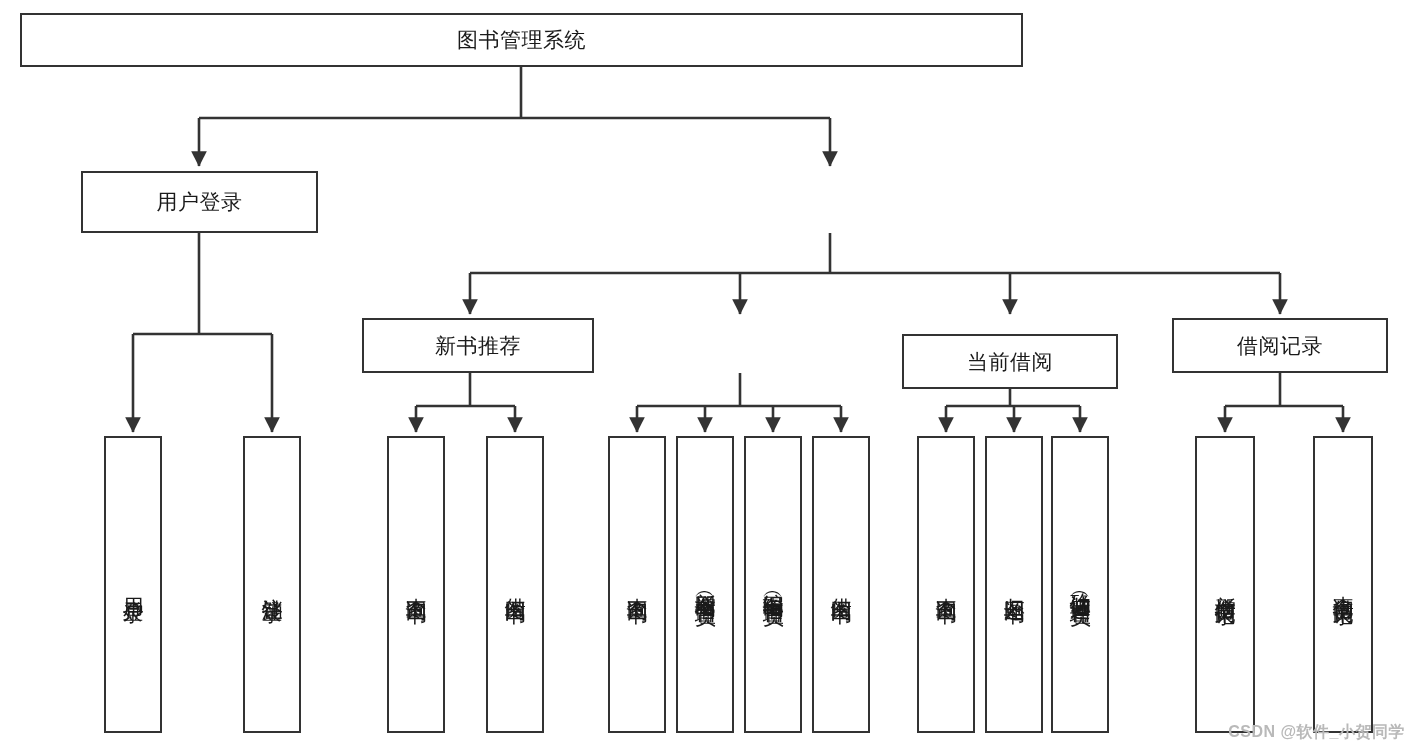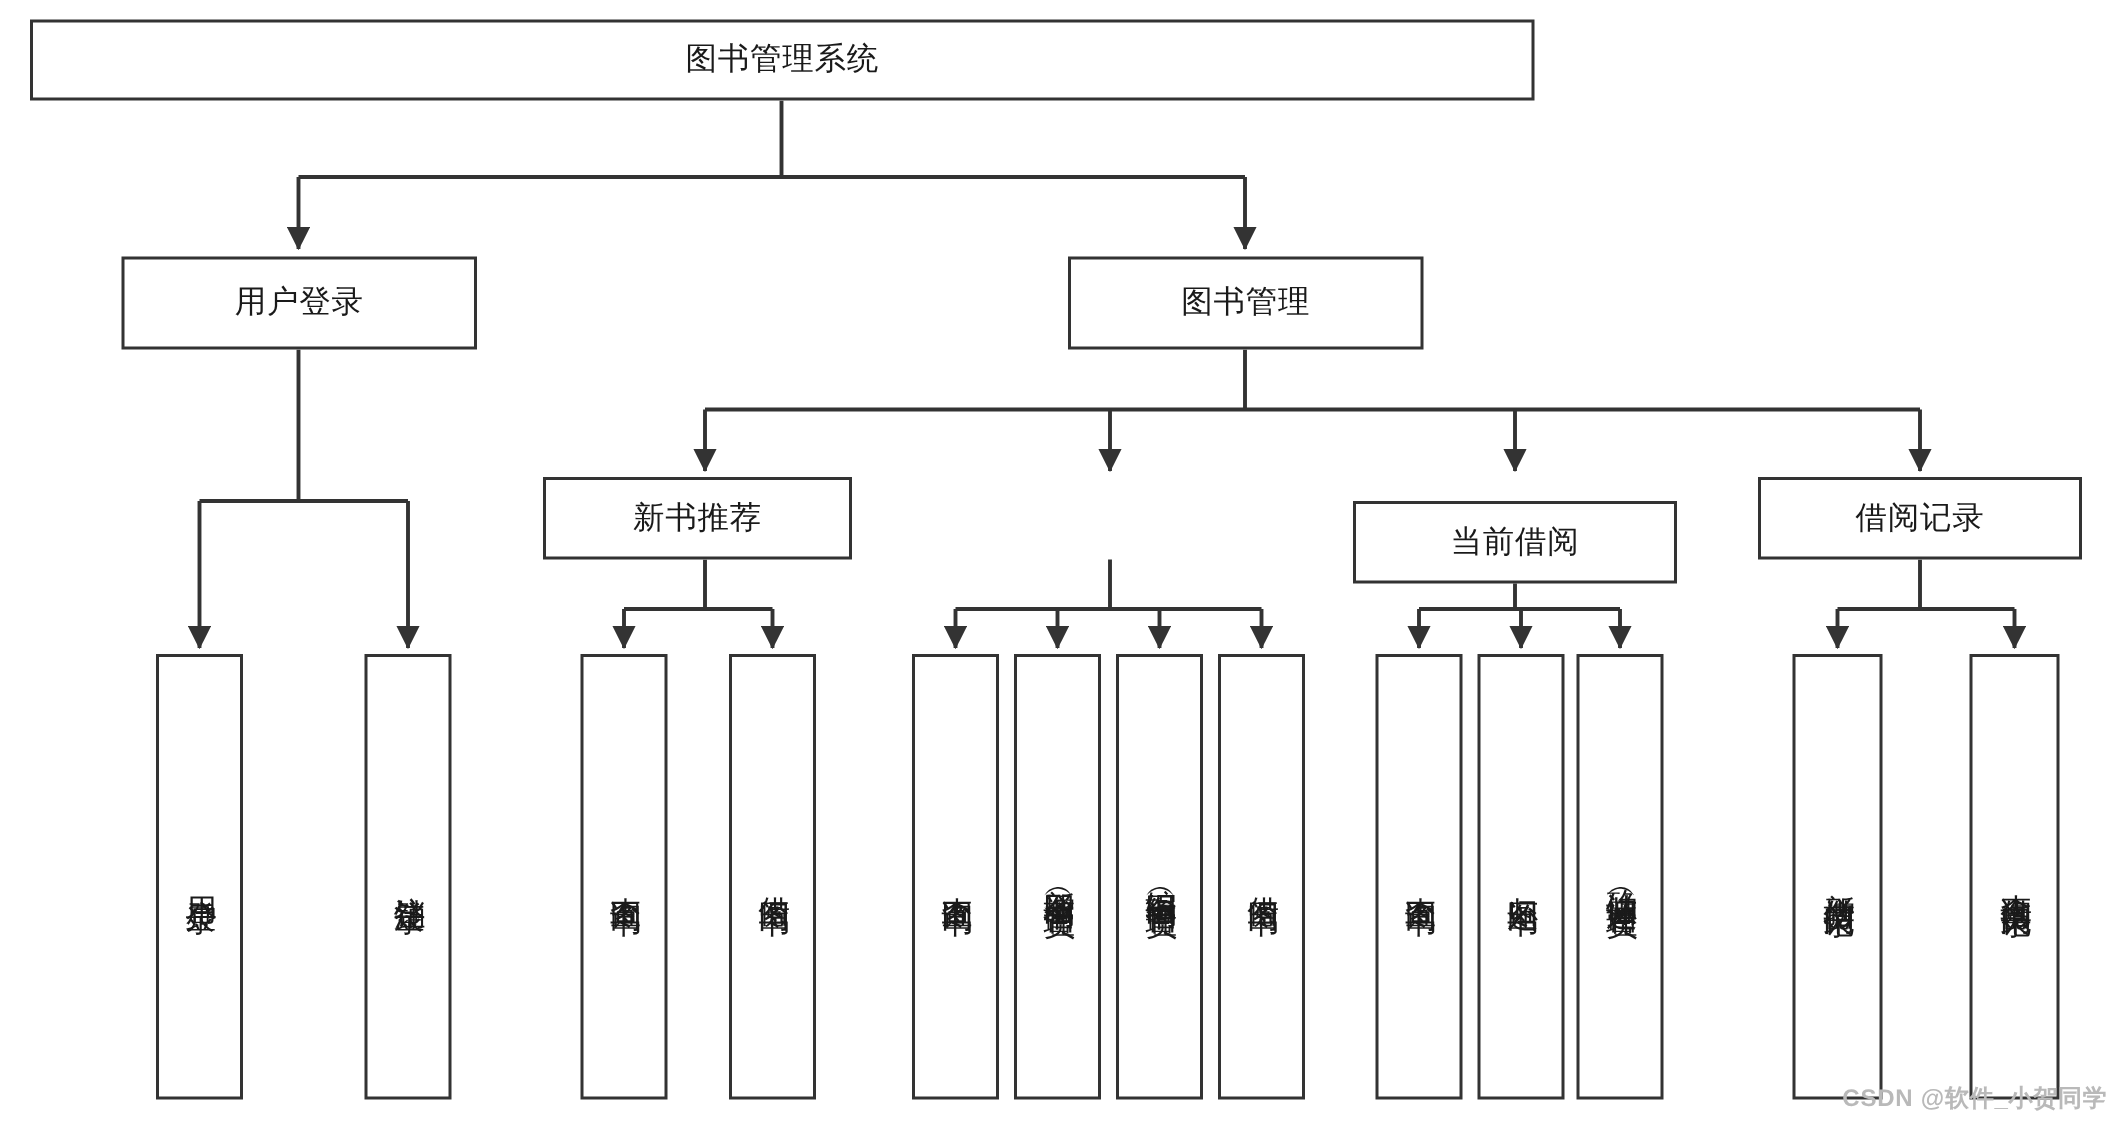--- a/index.html
+++ b/index.html
@@ -122,25 +122,22 @@
     </g>
   </svg>
 
   <div class="node horiz" style="left:20px; top:13px; width:1003px; height:54px;">
     <span>图书管理系统</span>
   </div>
 
   <div class="node horiz" style="left:81px; top:171px; width:237px; height:62px;">
     <span>用户登录</span>
   </div>
-  <div class="node horiz" style="left:712px; top:171px; width:237px; height:62px;">
-    <span>图书管理</span>
-  </div>
 
-  <div class="node horiz" style="left:362px; top:318px; width:206px; height:55px;">
+  <div class="node horiz" style="left:362px; top:318px; width:232px; height:55px;">
     <span>新书推荐</span>
   </div>
   <div class="node horiz" style="left:902px; top:318px; width:216px; height:55px;margin-top:16px;">
     <span>当前借阅</span>
   </div>
   <div class="node horiz" style="left:1172px; top:318px; width:216px; height:55px;">
     <span>借阅记录</span>
   </div>
 
   <div class="node vert" style="left:104px; top:436px; width:58px; height:297px;">

